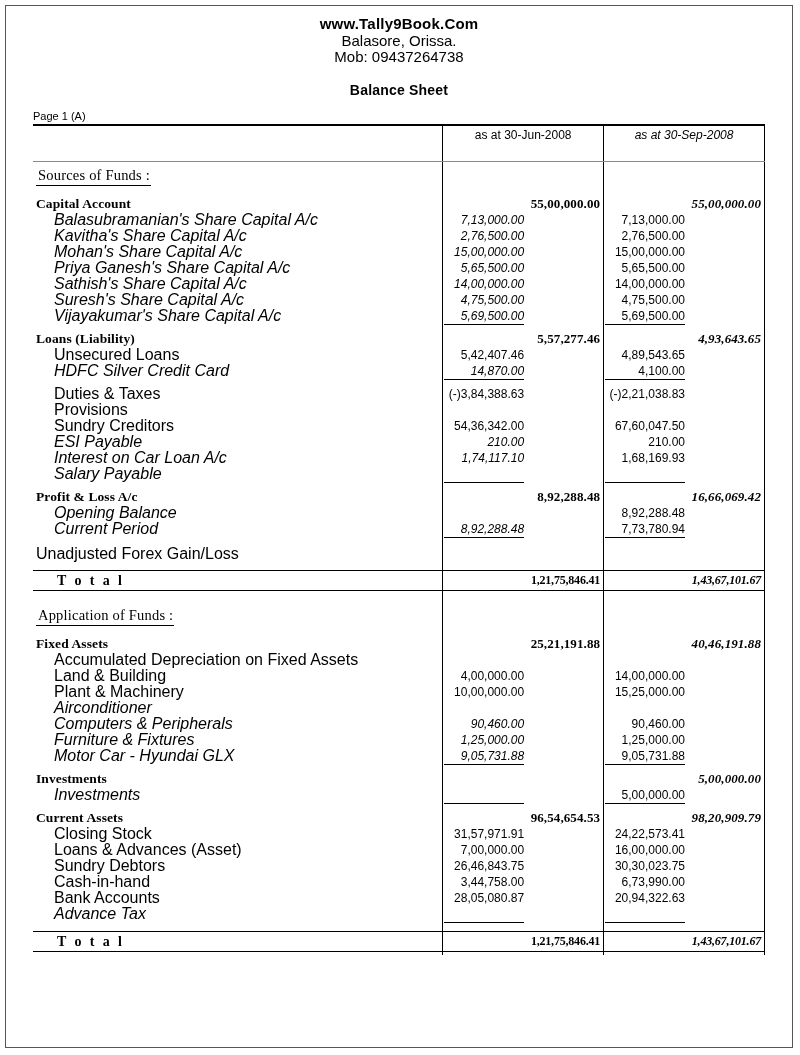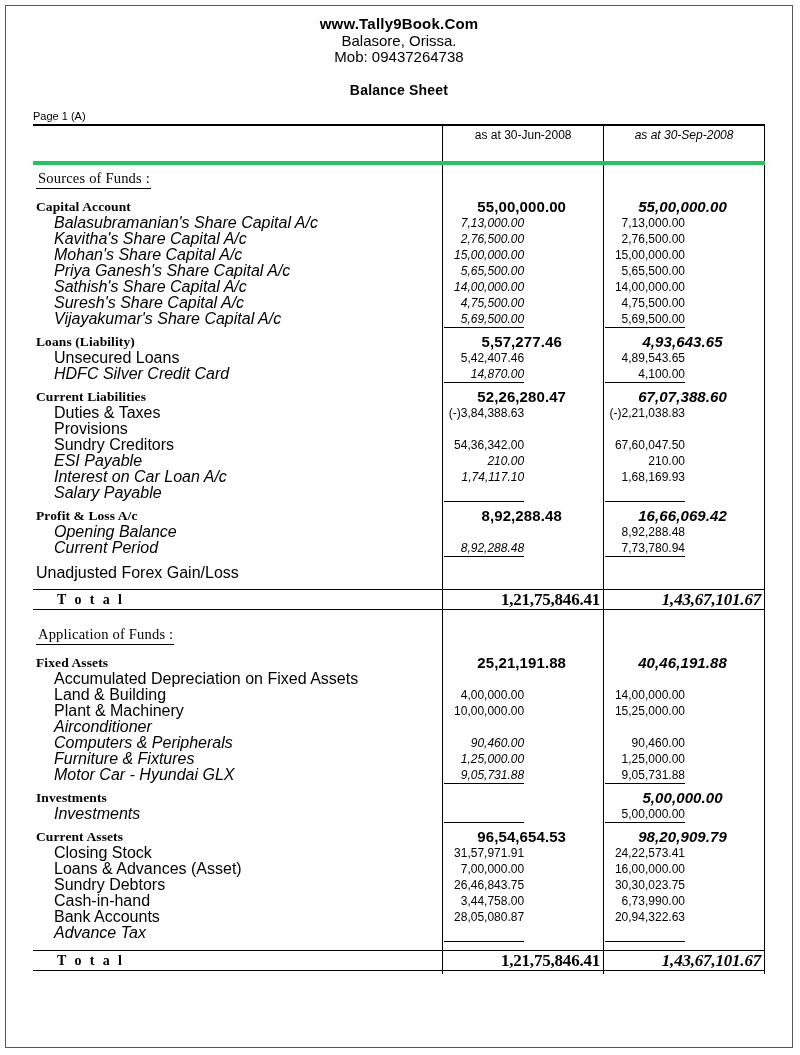--- a/index.html
+++ b/index.html
@@ -58,21 +58,21 @@
   }
   col.c-part{width:405px;}
   col.c-amt{width:159px;}
 
   .vline-l{border-left:1px solid #000;}
   .vline-r{border-right:1px solid #000;}
 
   
   .topframe td{border-top:2px solid #000;height:0;font-size:0;line-height:0;}
   .hdrrow td{
-    border-bottom:4px solid #22c55e;
+    border-bottom:1px solid #22c55e;
     height:35px;
     text-align:center;
     font-size:12px;
     line-height:19px;
   }
   .hdrrow td.h2{font-style:italic;}
   .lbl{
     font-size:16px;
     line-height:16px;
     white-space:nowrap;
@@ -104,25 +104,24 @@
     line-height:16px;
     text-align:right;
     white-space:nowrap;
     padding-right:3px;
   }
   .amt.detail{
     padding-right:0;
     margin-right:79px;   
   }
   .amt.total{
-    font-family:Liberation Sans, sans-serif;
+    font-family:Liberation Serif, serif;
     font-weight:bold;
-    font-size:15px;
+    font-size:13px;
     letter-spacing:.1px;
-    text-align:center;
   }
   .amt.ital{font-style:italic;}
 
   
   .rule-detail{
     height:0;
     border-bottom:1px solid #000;
     width:80px;
     margin-left:auto;
     margin-right:79px;
@@ -139,21 +138,21 @@
     font-family:"Liberation Serif", serif;
     font-weight:bold;
     font-size:14px;
     letter-spacing:2.4px;
     padding-left:24px;
     line-height:19px;
   }
   .trow .amt{
     font-family:"Liberation Serif", serif;
     font-weight:bold;
-    font-size:17px;
+    font-size:12px;
     line-height:19px;
     letter-spacing:-.2px;
   }
   .trow .amt.ital{font-style:italic;}
   .dblrow td{
     border-top:1px solid #000;
     height:3px;font-size:0;line-height:0;
   }
   .spacer td{height:8px;font-size:0;line-height:0;}
   .spacer6 td{height:6px;font-size:0;line-height:0;}
@@ -350,31 +349,20 @@
               <div class="rule-detail"></div>
             </td>
           </tr>
           <tr class="spacer6">
             <td></td>
             <td class="vline-l"></td>
             <td class="vline-l vline-r"></td>
           </tr>
           <tr>
             <td>
-              <div class="lbl grp">Current Liabilities</div>
-            </td>
-            <td class="vline-l">
-              <div class="amt total">52,26,280.47</div>
-            </td>
-            <td class="vline-l vline-r">
-              <div class="amt total ital">67,07,388.60</div>
-            </td>
-          </tr>
-          <tr>
-            <td>
               <div class="lbl sub">Duties &amp; Taxes</div>
             </td>
             <td class="vline-l">
               <div class="amt detail">(-)3,84,388.63</div>
             </td>
             <td class="vline-l vline-r">
               <div class="amt detail">(-)2,21,038.83</div>
             </td>
           </tr>
           <tr>

